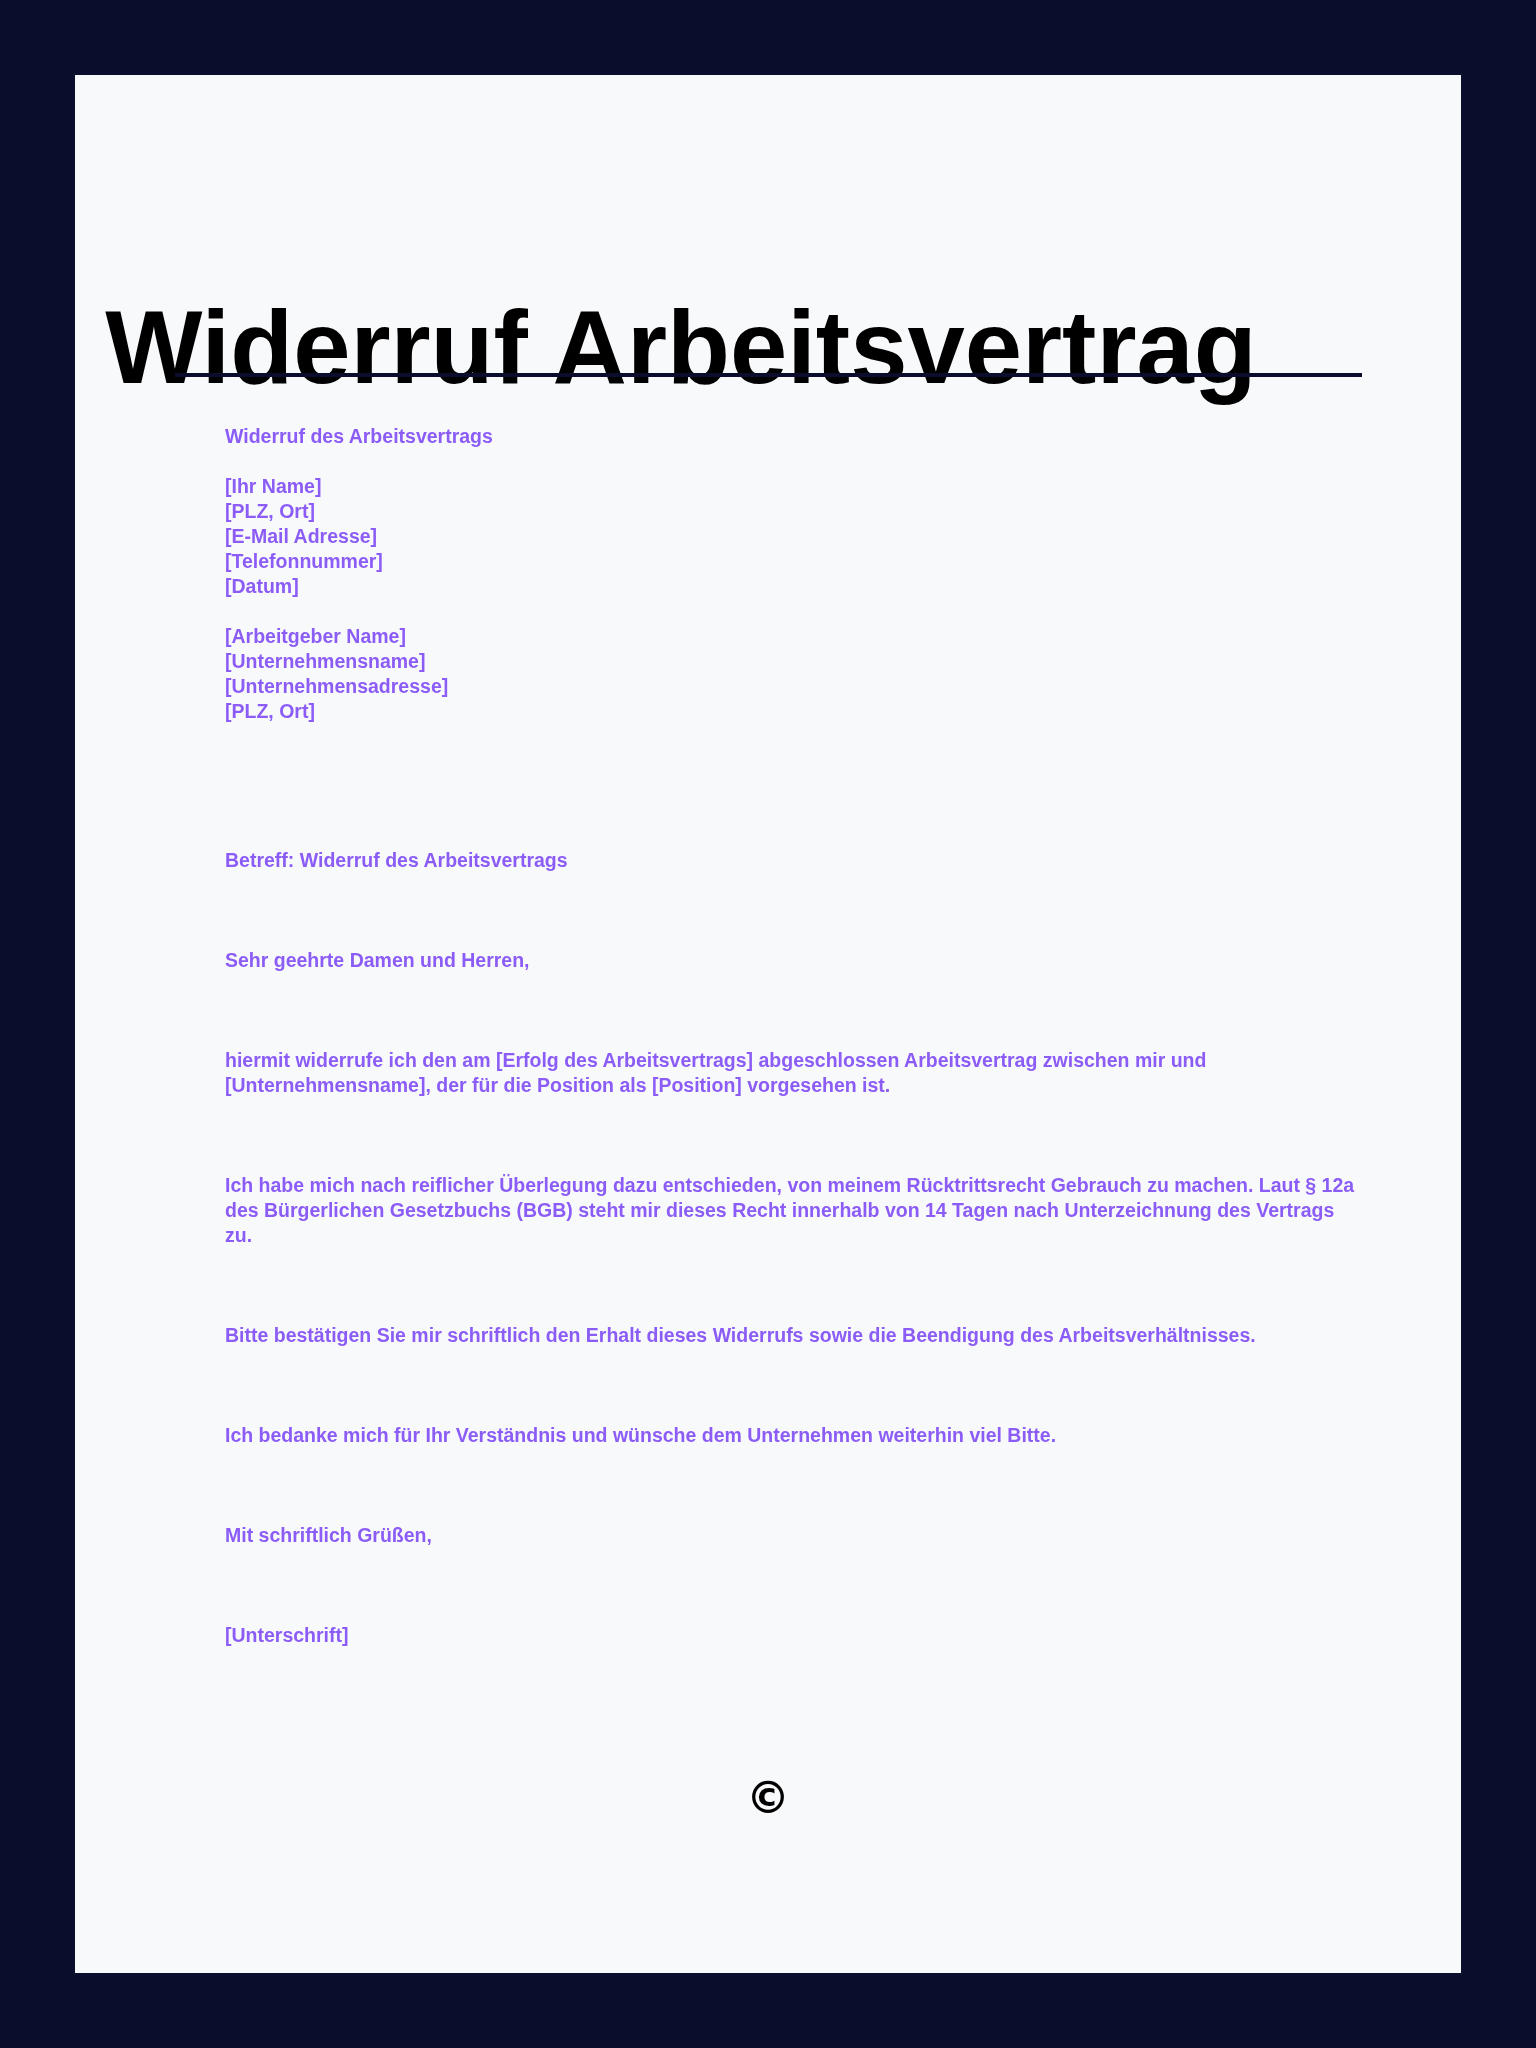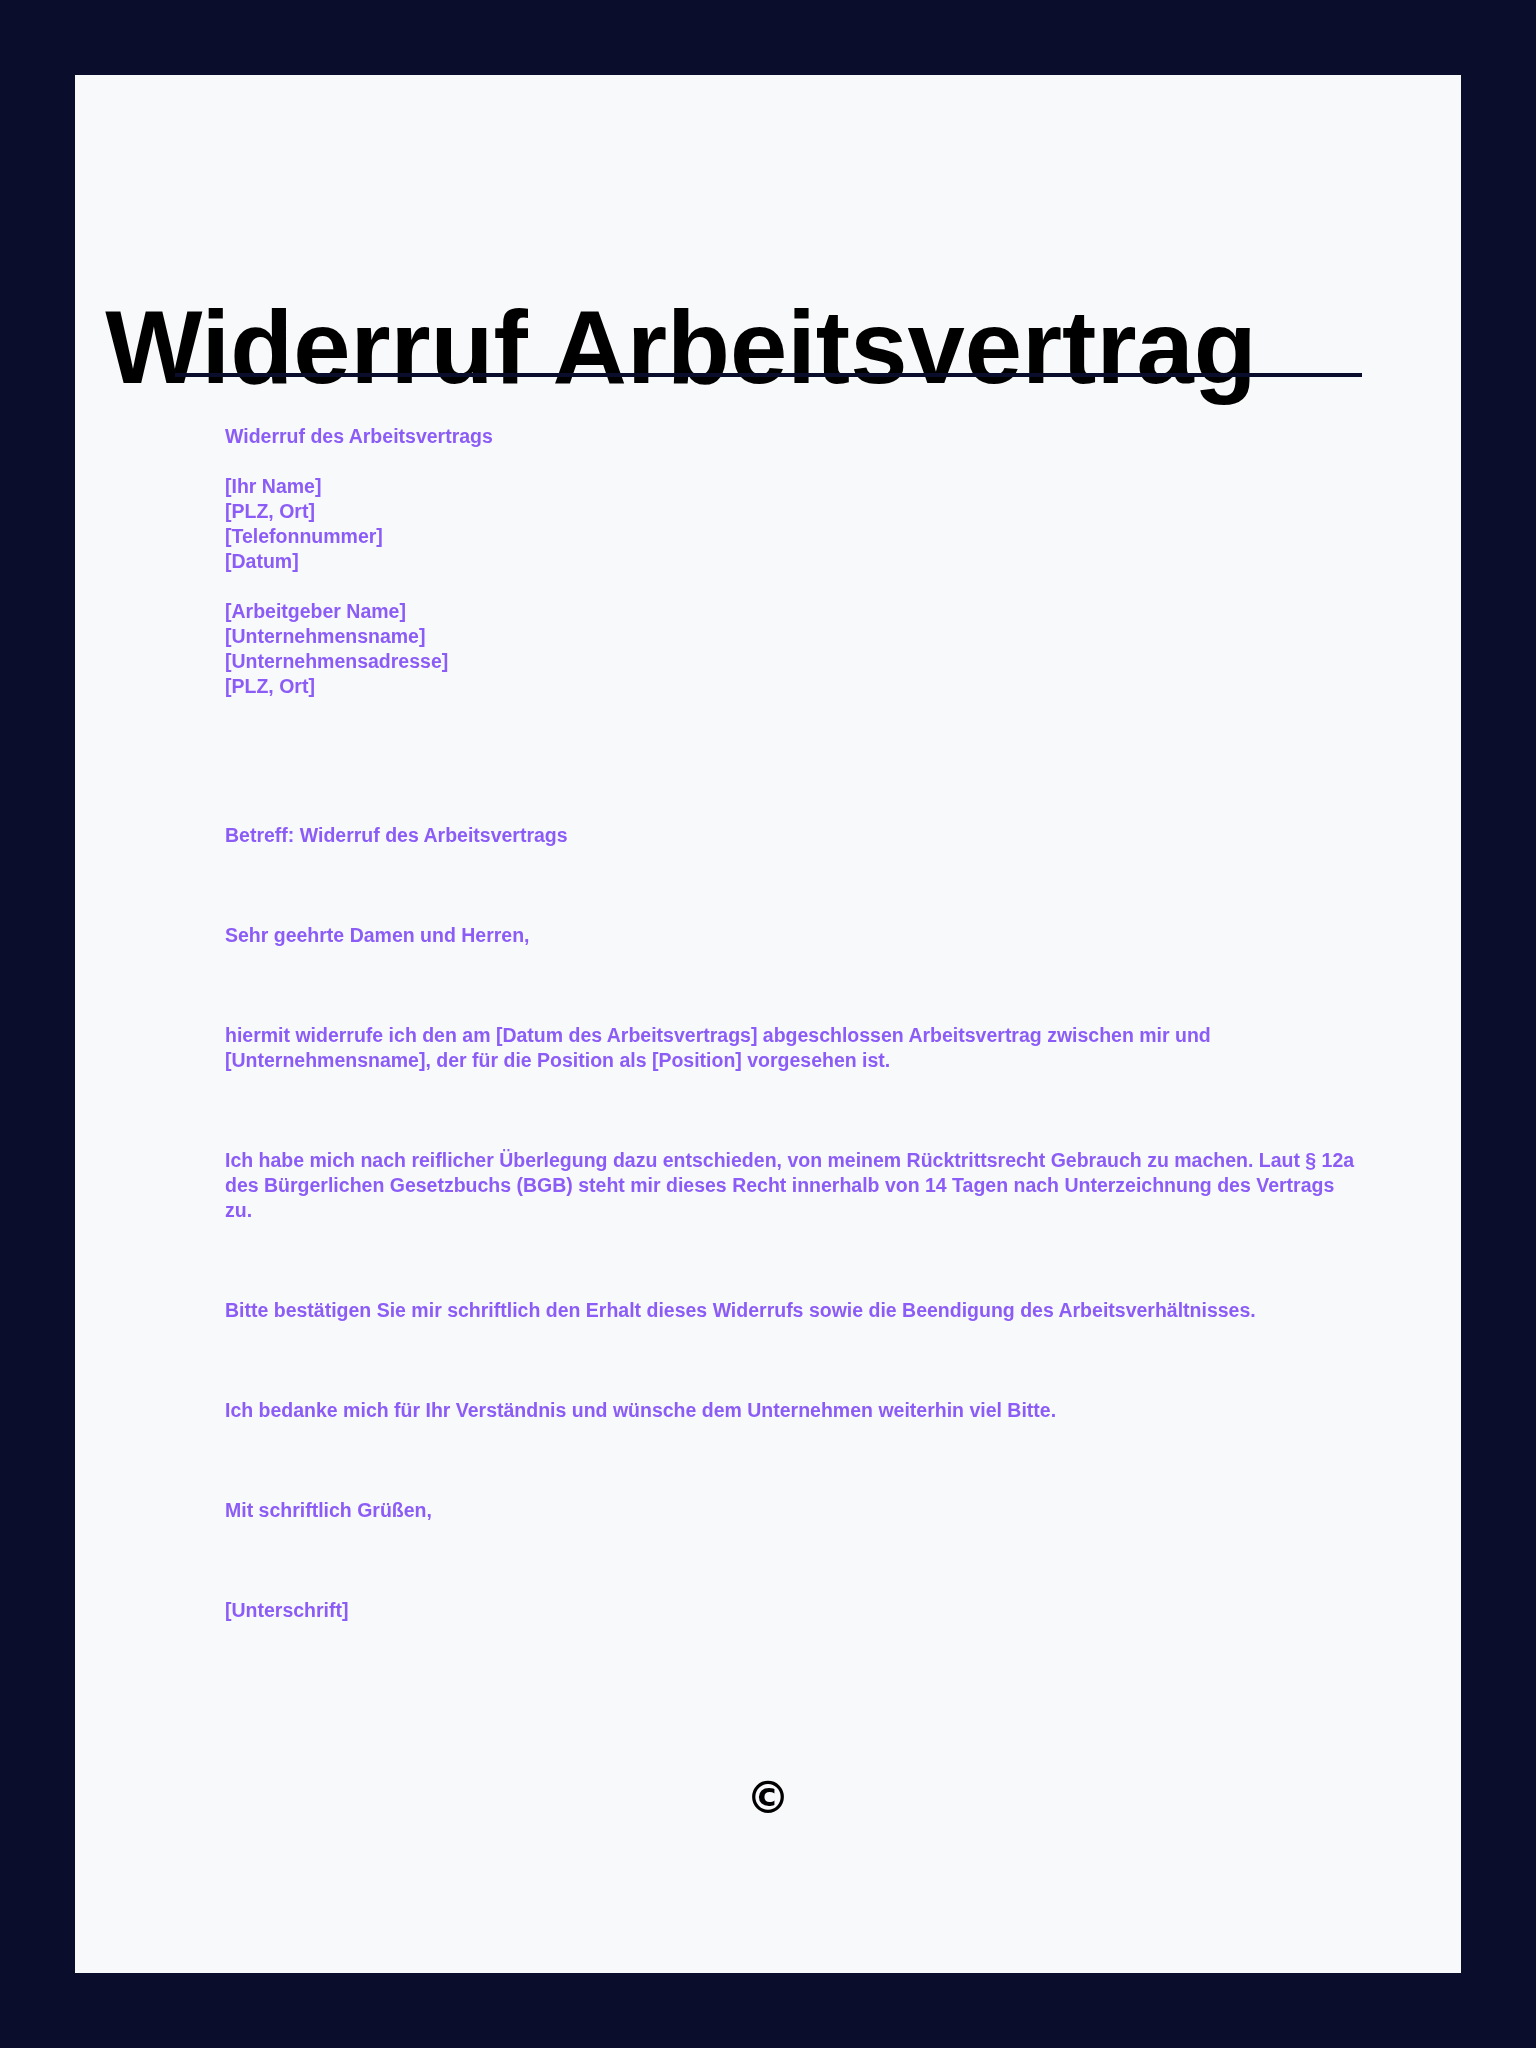--- a/index.html
+++ b/index.html
@@ -87,40 +87,41 @@
   <h1 class="title">Widerruf Arbeitsvertrag</h1>
   <div class="rule"></div>
 
   <div class="letter">
     <span class="line">Widerruf des Arbeitsvertrags</span>
     <span class="line gap1"></span>
 
     <div>
       <span class="line">[Ihr Name]</span>
       <span class="line">[PLZ, Ort]</span>
+      <span class="line">[E-Mail Adresse]</span>
       <span class="line">[Telefonnummer]</span>
       <span class="line">[Datum]</span>
     </div>
     <span class="line gap1"></span>
 
     <div>
       <span class="line">[Arbeitgeber Name]</span>
       <span class="line">[Unternehmensname]</span>
       <span class="line">[Unternehmensadresse]</span>
       <span class="line">[PLZ, Ort]</span>
     </div>
     <span class="line gap5"></span>
 
     <span class="line">Betreff: Widerruf des Arbeitsvertrags</span>
     <span class="line gap3"></span>
 
     <span class="line">Sehr geehrte Damen und Herren,</span>
     <span class="line gap3"></span>
 
-    <span class="para">hiermit widerrufe ich den am [Datum des Arbeitsvertrags] abgeschlossen Arbeitsvertrag zwischen mir und [Unternehmensname], der für die Position als [Position] vorgesehen ist.</span>
+    <span class="para">hiermit widerrufe ich den am [Erfolg des Arbeitsvertrags] abgeschlossen Arbeitsvertrag zwischen mir und [Unternehmensname], der für die Position als [Position] vorgesehen ist.</span>
     <span class="line gap3"></span>
 
     <span class="para">Ich habe mich nach reiflicher Überlegung dazu entschieden, von meinem Rücktrittsrecht Gebrauch zu machen. Laut § 12a des Bürgerlichen Gesetzbuchs (BGB) steht mir dieses Recht innerhalb von 14 Tagen nach Unterzeichnung des Vertrags zu.</span>
     <span class="line gap3"></span>
 
     <span class="para">Bitte bestätigen Sie mir schriftlich den Erhalt dieses Widerrufs sowie die Beendigung des Arbeitsverhältnisses.</span>
     <span class="line gap3"></span>
 
     <span class="para">Ich bedanke mich für Ihr Verständnis und wünsche dem Unternehmen weiterhin viel Bitte.</span>
     <span class="line gap3"></span>

